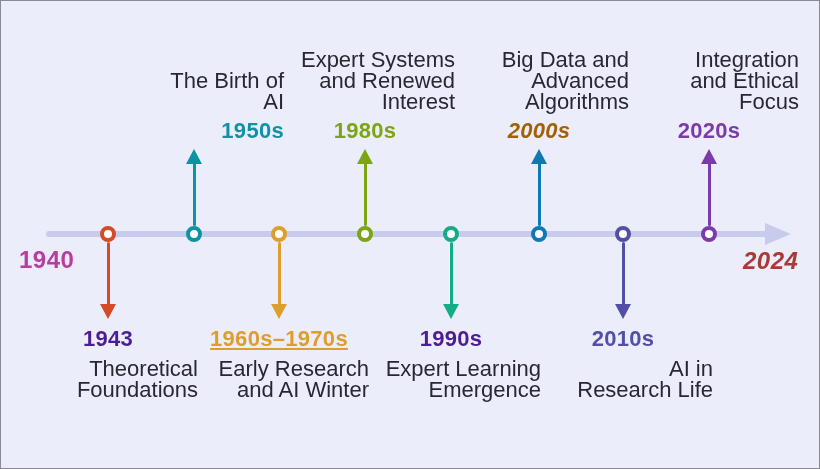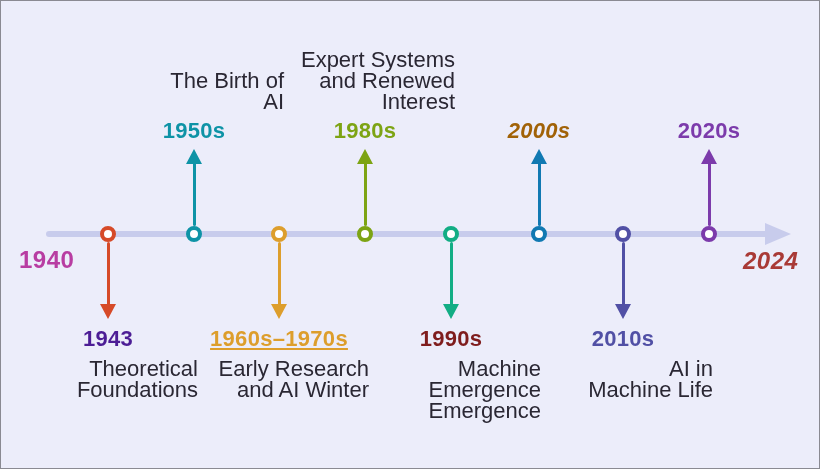--- a/index.html
+++ b/index.html
@@ -113,21 +113,21 @@
     <div class="ahead" style="border-top-color: rgb(214, 74, 40);"></div>
     <div class="ev-year" style="color: #4c1d95;">1943</div>
     <div class="ev-title" style="color: rgb(42, 39, 51);">Theoretical
 Foundations</div>
   </div>
 
   <div class="event up" style="left:103px">
     <div class="marker" style="border-color: rgb(14, 147, 166);"></div>
     <div class="stem" style="background: rgb(14, 147, 166);"></div>
     <div class="ahead" style="border-bottom-color: rgb(14, 147, 166);"></div>
-    <div class="ev-year" style="color: rgb(14, 147, 166);">1950s</div>
+    <div class="ev-year" style="color: rgb(14, 147, 166); text-align: right;">1950s</div>
     <div class="ev-title" style="color: rgb(42, 39, 51);">The Birth of
 AI</div>
   </div>
 
   <div class="event down" style="left:188px">
     <div class="marker" style="border-color: rgb(221, 158, 44);"></div>
     <div class="stem" style="background: rgb(221, 158, 44);"></div>
     <div class="ahead" style="border-top-color: rgb(221, 158, 44);"></div>
     <div class="ev-year" style="color: rgb(221, 158, 44); text-decoration: underline;">1960s–1970s</div>
     <div class="ev-title" style="color: rgb(42, 39, 51);">Early Research
@@ -141,41 +141,47 @@
     <div class="ev-year" style="color: rgb(125, 164, 20);">1980s</div>
     <div class="ev-title" style="color: rgb(42, 39, 51);">Expert Systems
 and Renewed
 Interest</div>
   </div>
 
   <div class="event down" style="left:360px">
     <div class="marker" style="border-color: rgb(18, 173, 132);"></div>
     <div class="stem" style="background: rgb(18, 173, 132);"></div>
     <div class="ahead" style="border-top-color: rgb(18, 173, 132);"></div>
-    <div class="ev-year" style="color: #7f1d1d;">1990s</div>
-    <div class="ev-title" style="color: rgb(42, 39, 51);">Machine Emergence
+    <div class="ev-year" style="color: #4c1d95;">1990s</div>
+    <div class="ev-title" style="color: rgb(42, 39, 51);">Expert Learning
 Emergence</div>
   </div>
 
   <div class="event up" style="left:448px">
     <div class="marker" style="border-color: rgb(17, 121, 178);"></div>
     <div class="stem" style="background: rgb(17, 121, 178);"></div>
     <div class="ahead" style="border-bottom-color: rgb(17, 121, 178);"></div>
     <div class="ev-year" style="color: #a16207; font-style: italic;">2000s</div>
+    <div class="ev-title" style="color: rgb(42, 39, 51);">Big Data and
+Advanced
+Algorithms</div>
   </div>
 
   <div class="event down" style="left:532px">
     <div class="marker" style="border-color: rgb(81, 80, 165);"></div>
     <div class="stem" style="background: rgb(81, 80, 165);"></div>
     <div class="ahead" style="border-top-color: rgb(81, 80, 165);"></div>
     <div class="ev-year" style="color: rgb(81, 80, 165);">2010s</div>
     <div class="ev-title" style="color: rgb(42, 39, 51);">AI in
-Machine Life</div>
+Research Life</div>
   </div>
 
   <div class="event up" style="left:618px">
     <div class="marker" style="border-color: rgb(124, 59, 171);"></div>
     <div class="stem" style="background: rgb(124, 59, 171);"></div>
     <div class="ahead" style="border-bottom-color: rgb(124, 59, 171);"></div>
     <div class="ev-year" style="color: rgb(124, 59, 171);">2020s</div>
+    <div class="ev-title" style="color: rgb(42, 39, 51);">Integration
+and Ethical
+Focus</div>
   </div>
 
 </div>
 
 </body></html>

